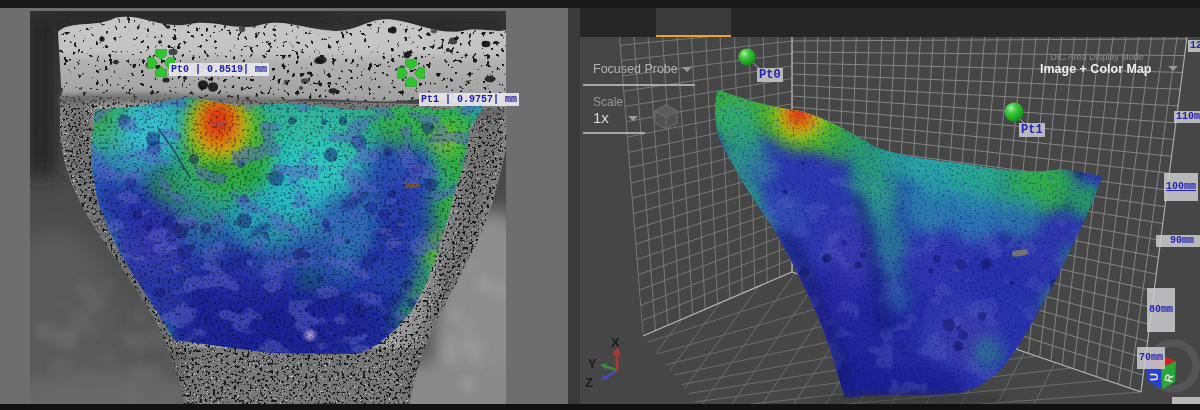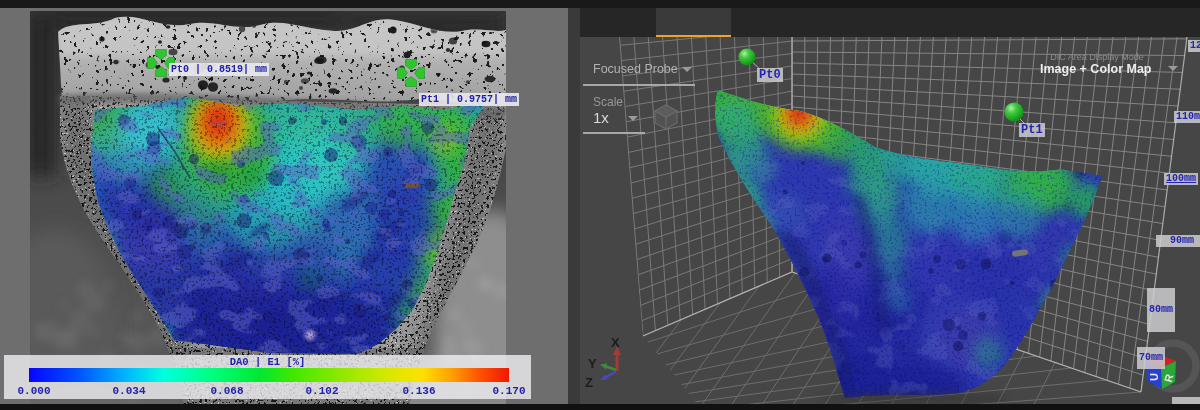--- a/index.html
+++ b/index.html
@@ -298,30 +298,20 @@
           <path d="M13.5,-5.5 L13.5,5.5 L7.5,5.5 L3.5,0 L7.5,-5.5 Z"></path>
         </g>
    <g transform="translate(411,73)">
           <path d="M-5.5,-13.5 L5.5,-13.5 L5.5,-7.5 L0,-3.5 L-5.5,-7.5 Z"></path>
           <path d="M-5.5,13.5 L5.5,13.5 L5.5,7.5 L0,3.5 L-5.5,7.5 Z"></path>
           <path d="M-13.5,-5.5 L-13.5,5.5 L-7.5,5.5 L-3.5,0 L-7.5,-5.5 Z"></path>
           <path d="M13.5,-5.5 L13.5,5.5 L7.5,5.5 L3.5,0 L7.5,-5.5 Z"></path>
         </g>
  </g>
 </svg>
- <div style="position:absolute;left:4px;top:355px;width:527px;height:44px;background:rgba(240,240,243,0.8);">
-   <div style="position:absolute;left:0;top:1px;width:527px;text-align:center;font:bold 10.5px 'Liberation Mono', monospace;color:#2222aa;">DA0 |  E1 [%]</div>
-   <div style="position:absolute;left:25px;top:13px;width:480px;height:14px;background:linear-gradient(90deg,#0505ff 0%,#0050ff 10%,#00b4ff 20%,#00ffe0 28%,#00ff80 38%,#00e830 48%,#40e800 55%,#90e800 65%,#d8e800 75%,#ffe000 82%,#ffa000 88%,#ff5000 94%,#f01800 100%);"></div>
-   <div style="position:absolute;left:0px;top:30px;width:60px;text-align:center;font:bold 11px 'Liberation Mono', monospace;color:#2222aa;">0.000</div>
-      <div style="position:absolute;left:95px;top:30px;width:60px;text-align:center;font:bold 11px 'Liberation Mono', monospace;color:#2222aa;">0.034</div>
-      <div style="position:absolute;left:193px;top:30px;width:60px;text-align:center;font:bold 11px 'Liberation Mono', monospace;color:#2222aa;">0.068</div>
-      <div style="position:absolute;left:288px;top:30px;width:60px;text-align:center;font:bold 11px 'Liberation Mono', monospace;color:#2222aa;">0.102</div>
-      <div style="position:absolute;left:385px;top:30px;width:60px;text-align:center;font:bold 11px 'Liberation Mono', monospace;color:#2222aa;">0.136</div>
-      <div style="position:absolute;left:475px;top:30px;width:60px;text-align:center;font:bold 11px 'Liberation Mono', monospace;color:#2222aa;">0.170</div>
- </div>
  <div style="position:absolute;left:169px;top:63px;background:rgba(232,232,236,0.92);color:#2020aa;font:bold 10px 'Liberation Mono', monospace;padding:1px 2px;">Pt0 | 0.8519| mm</div>
  <div style="position:absolute;left:419px;top:93px;background:rgba(232,232,236,0.92);color:#2020aa;font:bold 10px 'Liberation Mono', monospace;padding:1px 2px;">Pt1 | 0.9757| mm</div>
  <div style="position:absolute;left:568px;top:8px;width:12px;height:396px;background:#3a3a3a;"></div>
  <div style="position:absolute;left:580px;top:8px;width:620px;height:29px;background:#262626;"></div>
  <div style="position:absolute;left:656px;top:8px;width:75px;height:26.5px;background:#3a3a3a;border-bottom:2.5px solid #f0a22c;"></div>
 
 <svg style="position:absolute;left:580px;top:37px" width="620" height="367" viewBox="580 37 620 367">
  <defs>
   <filter id="sblur" x="-60%" y="-60%" width="220%" height="220%">
           <feGaussianBlur stdDeviation="7"></feGaussianBlur>
@@ -634,18 +624,18 @@
  <div style="position:absolute;left:593px;top:109px;color:#d8d8d8;font-size:15px;">1x</div>
  <div class="caret" style="left:628px;top:116px;"></div>
  <div style="position:absolute;left:583px;top:132px;width:62px;height:1.5px;background:#a8a8a8;"></div>
  <div style="position:absolute;left:1045px;top:52px;width:104px;color:#8c8c8c;font-size:9px;text-align:center;white-space:nowrap;">DIC Area Display Mode</div>
  <div style="position:absolute;left:1040px;top:62px;color:#ededed;font-size:12.5px;font-weight:bold;white-space:nowrap;">Image + Color Map</div>
  <div class="caret" style="left:1168px;top:66px;"></div>
  <div style="position:absolute;left:757px;top:68px;background:rgba(204,204,208,0.85);color:#2424b4;font:bold 12px 'Liberation Mono', monospace;padding:0 2px;">Pt0</div>
  <div style="position:absolute;left:1019px;top:123px;background:rgba(204,204,208,0.85);color:#2424b4;font:bold 12px 'Liberation Mono', monospace;padding:0 2px;">Pt1</div>
  <div style="position:absolute;left:1188px;top:40px;background:rgba(204,204,208,0.85);color:#2424b4;font:bold 10px 'Liberation Mono', monospace;padding:0px 2px;line-height:12px;">12</div>
     <div style="position:absolute;left:1174px;top:111px;background:rgba(204,204,208,0.85);color:#2424b4;font:bold 10px 'Liberation Mono', monospace;padding:0px 2px;line-height:12px;">110m</div>
-    <div style="position:absolute;left:1164px;top:173px;background:rgba(204,204,208,0.85);color:#2424b4;font:bold 10px 'Liberation Mono', monospace;padding:0px 2px;line-height:12px;text-decoration:underline;">100mm</div>
+    <div style="position:absolute;left:1164px;top:173px;background:rgba(204,204,208,0.85);color:#2424b4;font:bold 10px 'Liberation Mono', monospace;padding:8px 2px;line-height:12px;text-decoration:underline;">100mm</div>
     <div style="position:absolute;left:1156px;top:235px;background:rgba(204,204,208,0.85);color:#2424b4;font:bold 10px 'Liberation Mono', monospace;padding:0px 14px;line-height:12px;">90mm</div>
     <div style="position:absolute;left:1147px;top:288px;background:rgba(204,204,208,0.85);color:#2424b4;font:bold 10px 'Liberation Mono', monospace;padding:16px 2px;line-height:12px;">80mm</div>
     <div style="position:absolute;left:1137px;top:347px;background:rgba(204,204,208,0.85);color:#2424b4;font:bold 10px 'Liberation Mono', monospace;padding:5px 2px;line-height:12px;">70mm</div>
     <div style="position:absolute;left:1172px;top:397px;background:rgba(204,204,208,0.85);color:#2424b4;font:bold 10px 'Liberation Mono', monospace;padding:12px 2px;line-height:12px;">60mm</div>
  <div style="position:absolute;left:0;top:404px;width:1200px;height:6px;background:#111111;"></div>
 </div>
 </body></html>

